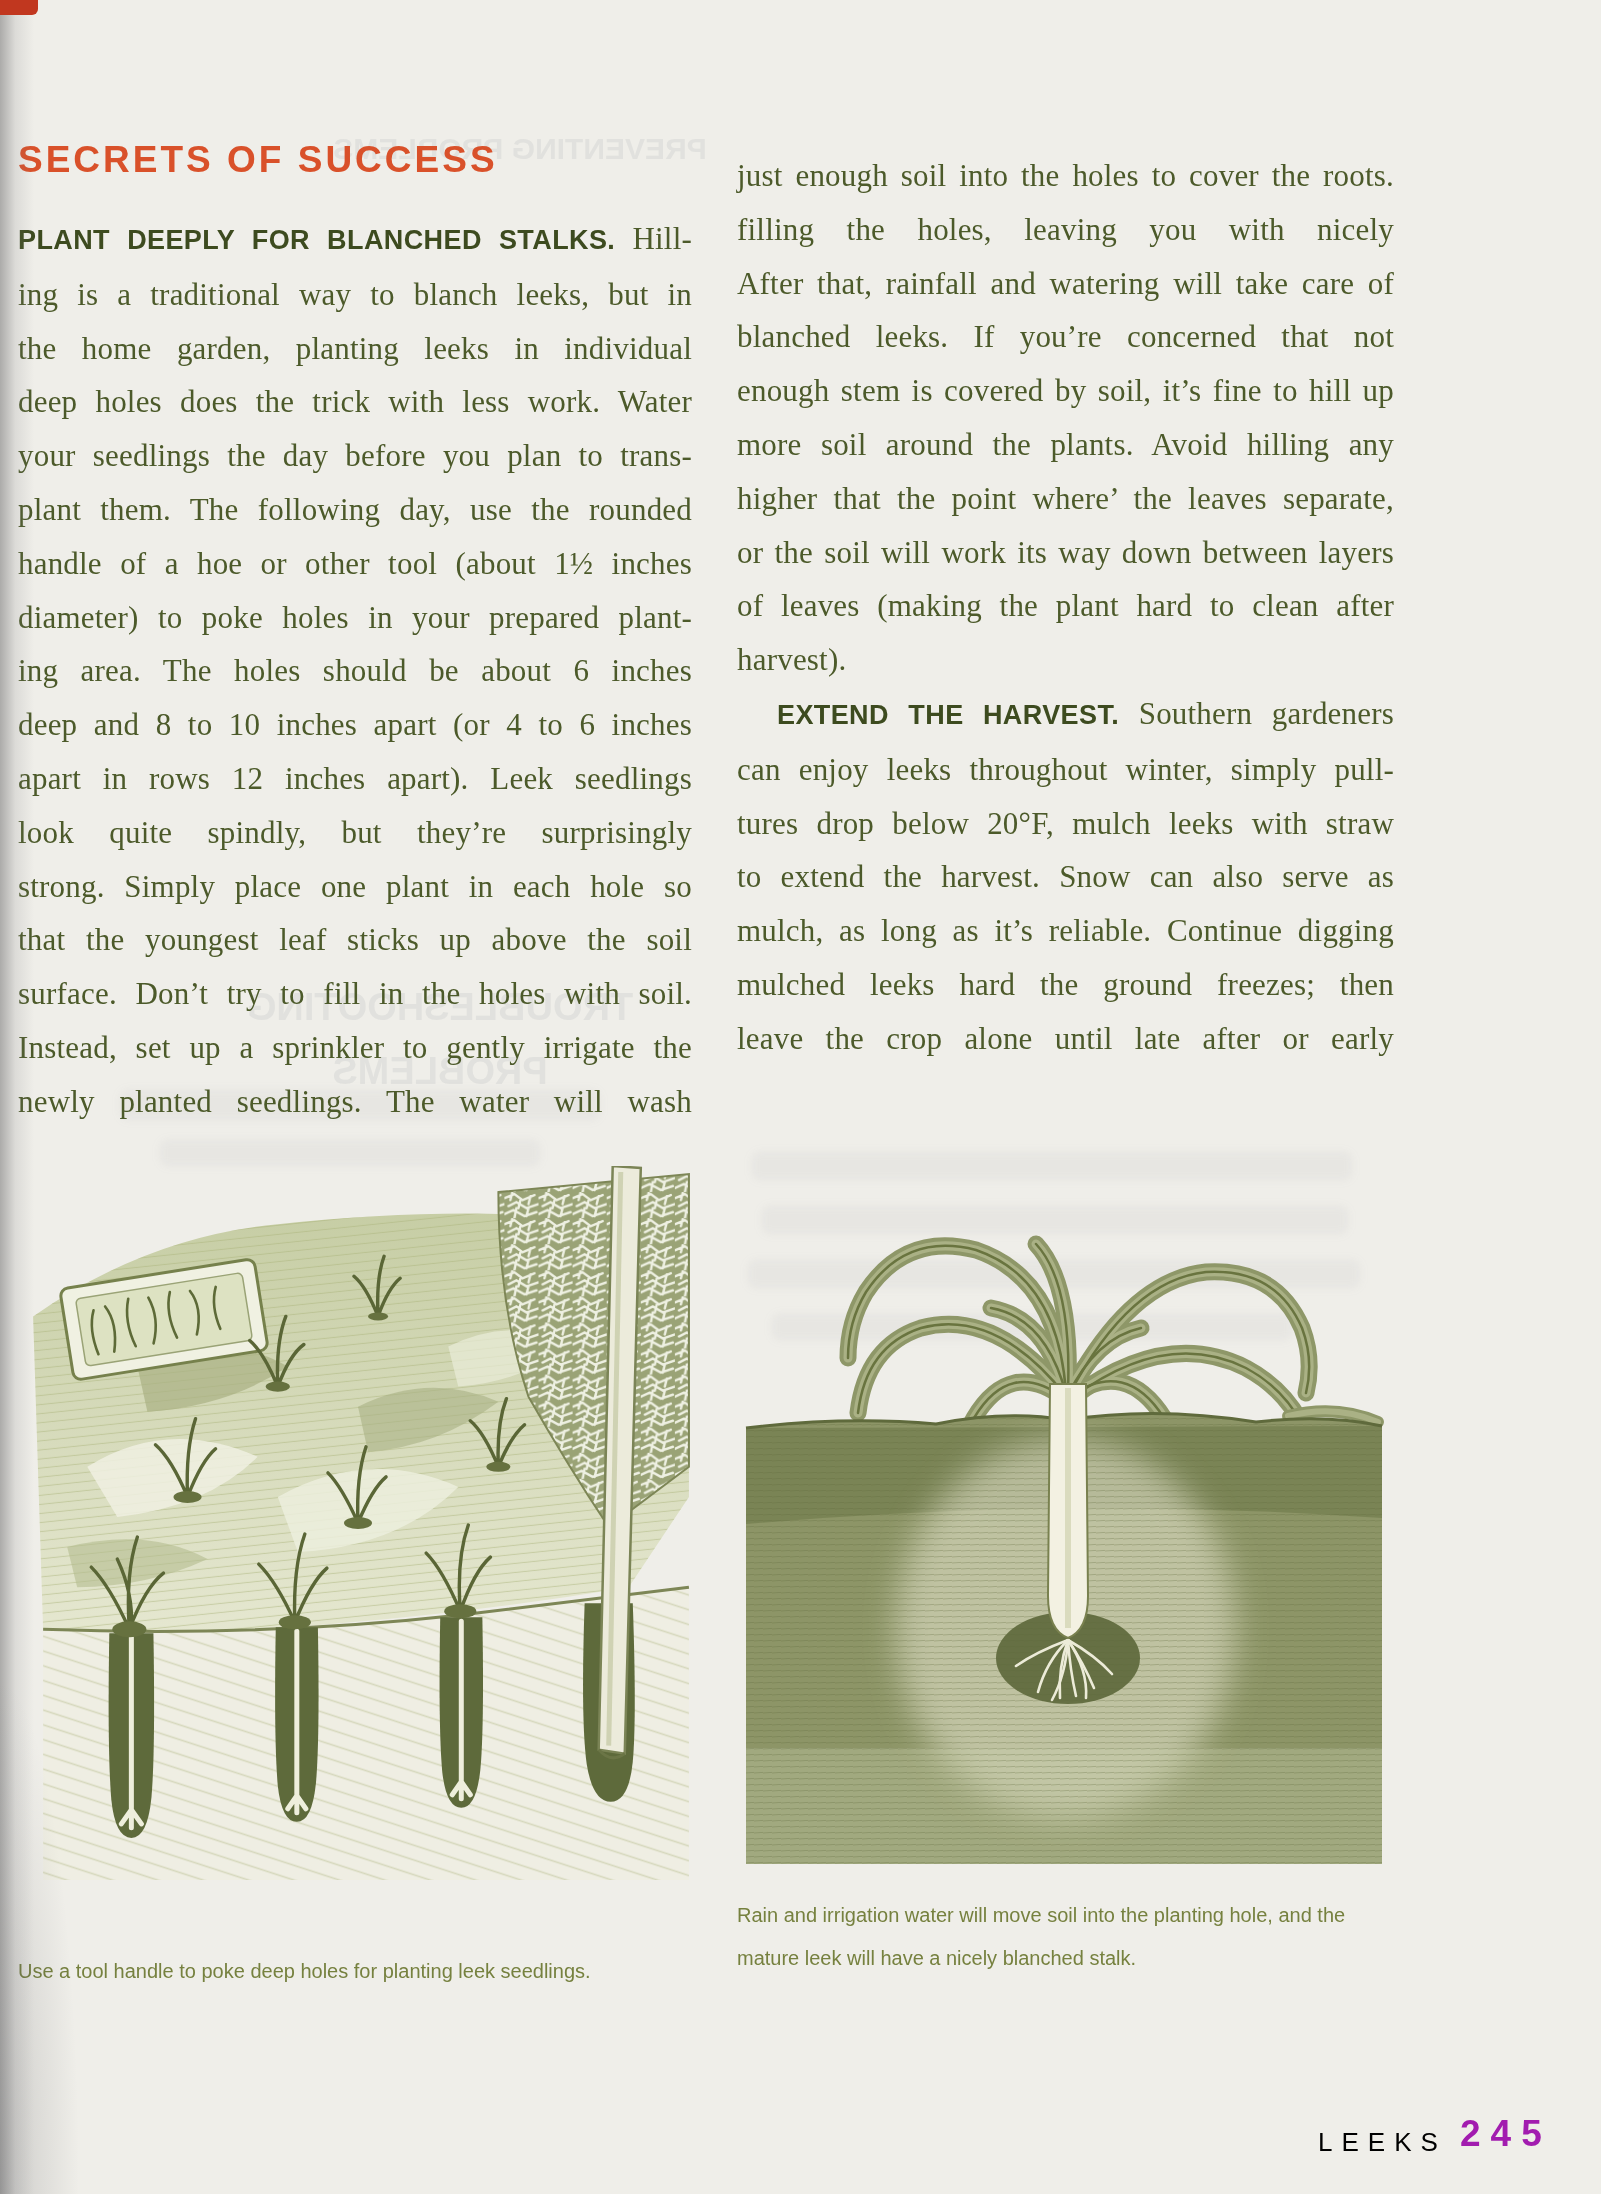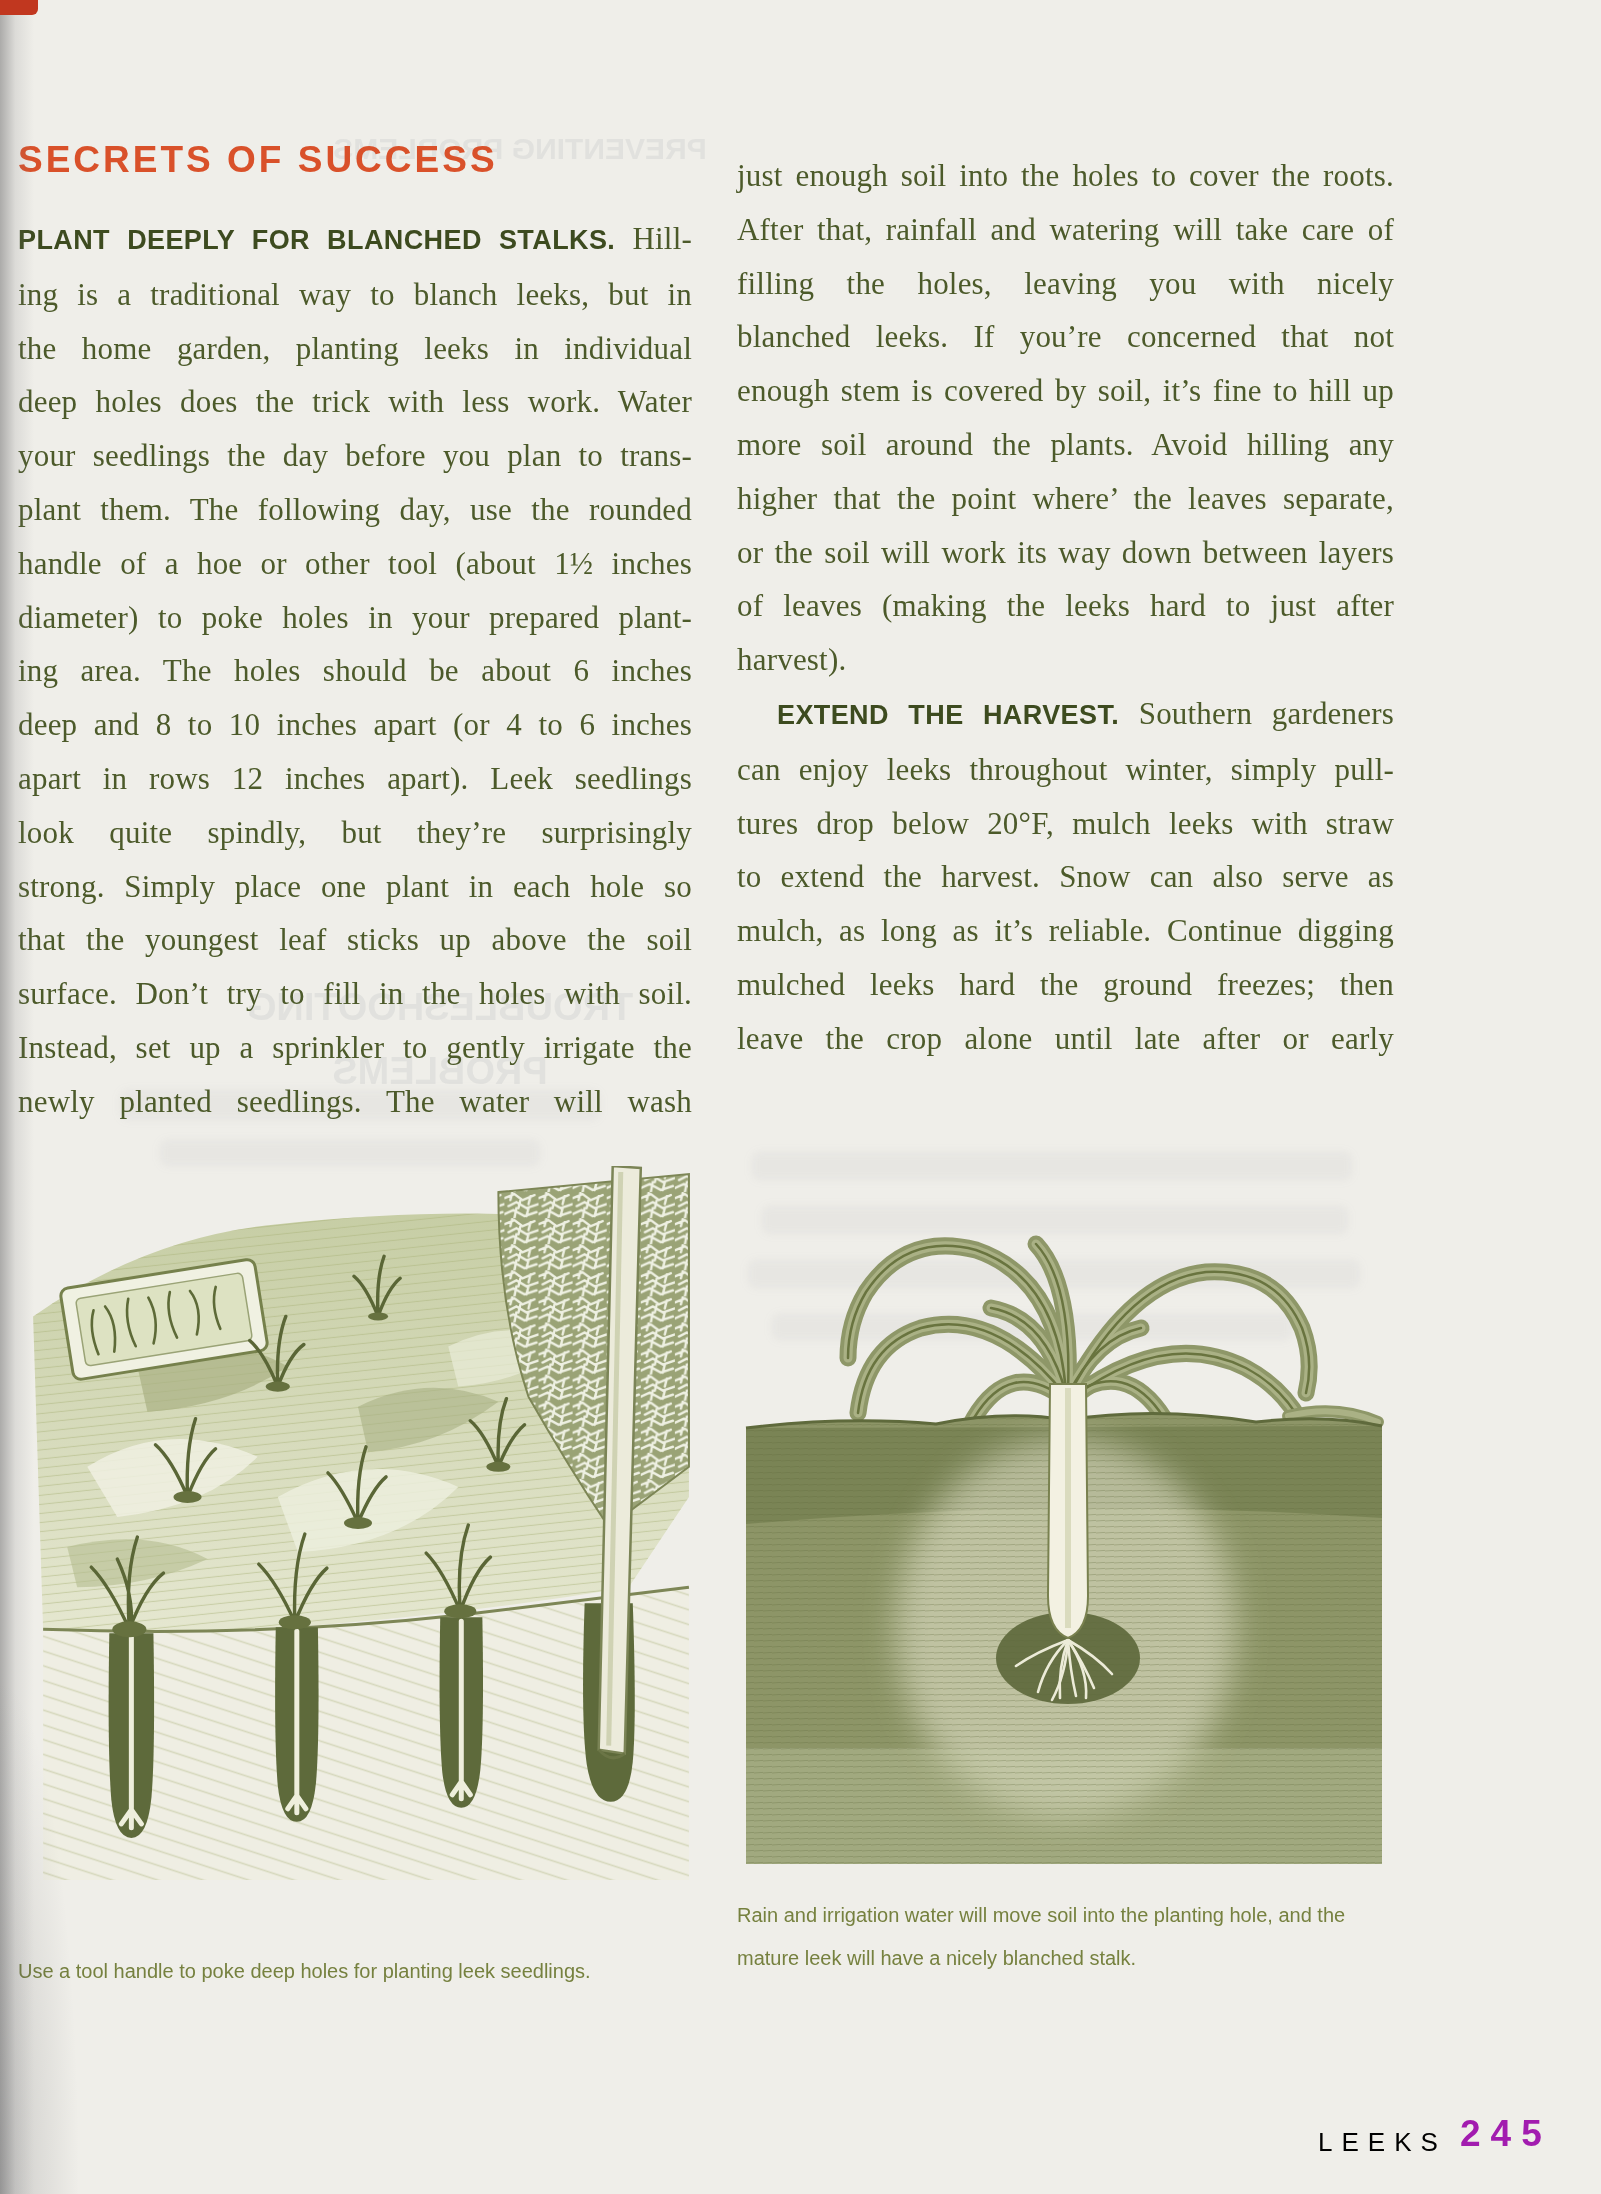--- a/index.html
+++ b/index.html
@@ -77,28 +77,28 @@
         <div class="bodyline">that the youngest leaf sticks up above the soil</div>
         <div class="bodyline">surface. Don’t try to fill in the holes with soil.</div>
         <div class="bodyline">Instead, set up a sprinkler to gently irrigate the</div>
         <div class="bodyline">newly planted seedlings. The water will wash</div>
       </div>
   </div>
 
   <div class="col col-right">
     <div class="endshort">
         <div class="bodyline">just enough soil into the holes to cover the roots.</div>
+        <div class="bodyline">filling the holes, leaving you with nicely</div>
         <div class="bodyline">After that, rainfall and watering will take care of</div>
-        <div class="bodyline">filling the holes, leaving you with nicely</div>
         <div class="bodyline">blanched leeks. If you’re concerned that not</div>
         <div class="bodyline">enough stem is covered by soil, it’s fine to hill up</div>
         <div class="bodyline">more soil around the plants. Avoid hilling any</div>
         <div class="bodyline">higher that the point where’ the leaves separate,</div>
         <div class="bodyline">or the soil will work its way down between layers</div>
-        <div class="bodyline">of leaves (making the leeks hard to just after</div>
+        <div class="bodyline">of leaves (making the plant hard to clean after</div>
         <div class="bodyline">harvest).</div>
       </div>
     <div class="bodyline indent"><span class="lead">EXTEND THE HARVEST.</span> <span>Southern gardeners</span></div>
     <div>
         <div class="bodyline">can enjoy leeks throughout winter, simply pull-</div>
         <div class="bodyline">tures drop below 20°F, mulch leeks with straw</div>
         <div class="bodyline">to extend the harvest. Snow can also serve as</div>
         <div class="bodyline">mulch, as long as it’s reliable. Continue digging</div>
         <div class="bodyline">mulched leeks hard the ground freezes; then</div>
         <div class="bodyline">leave the crop alone until late after or early</div>

